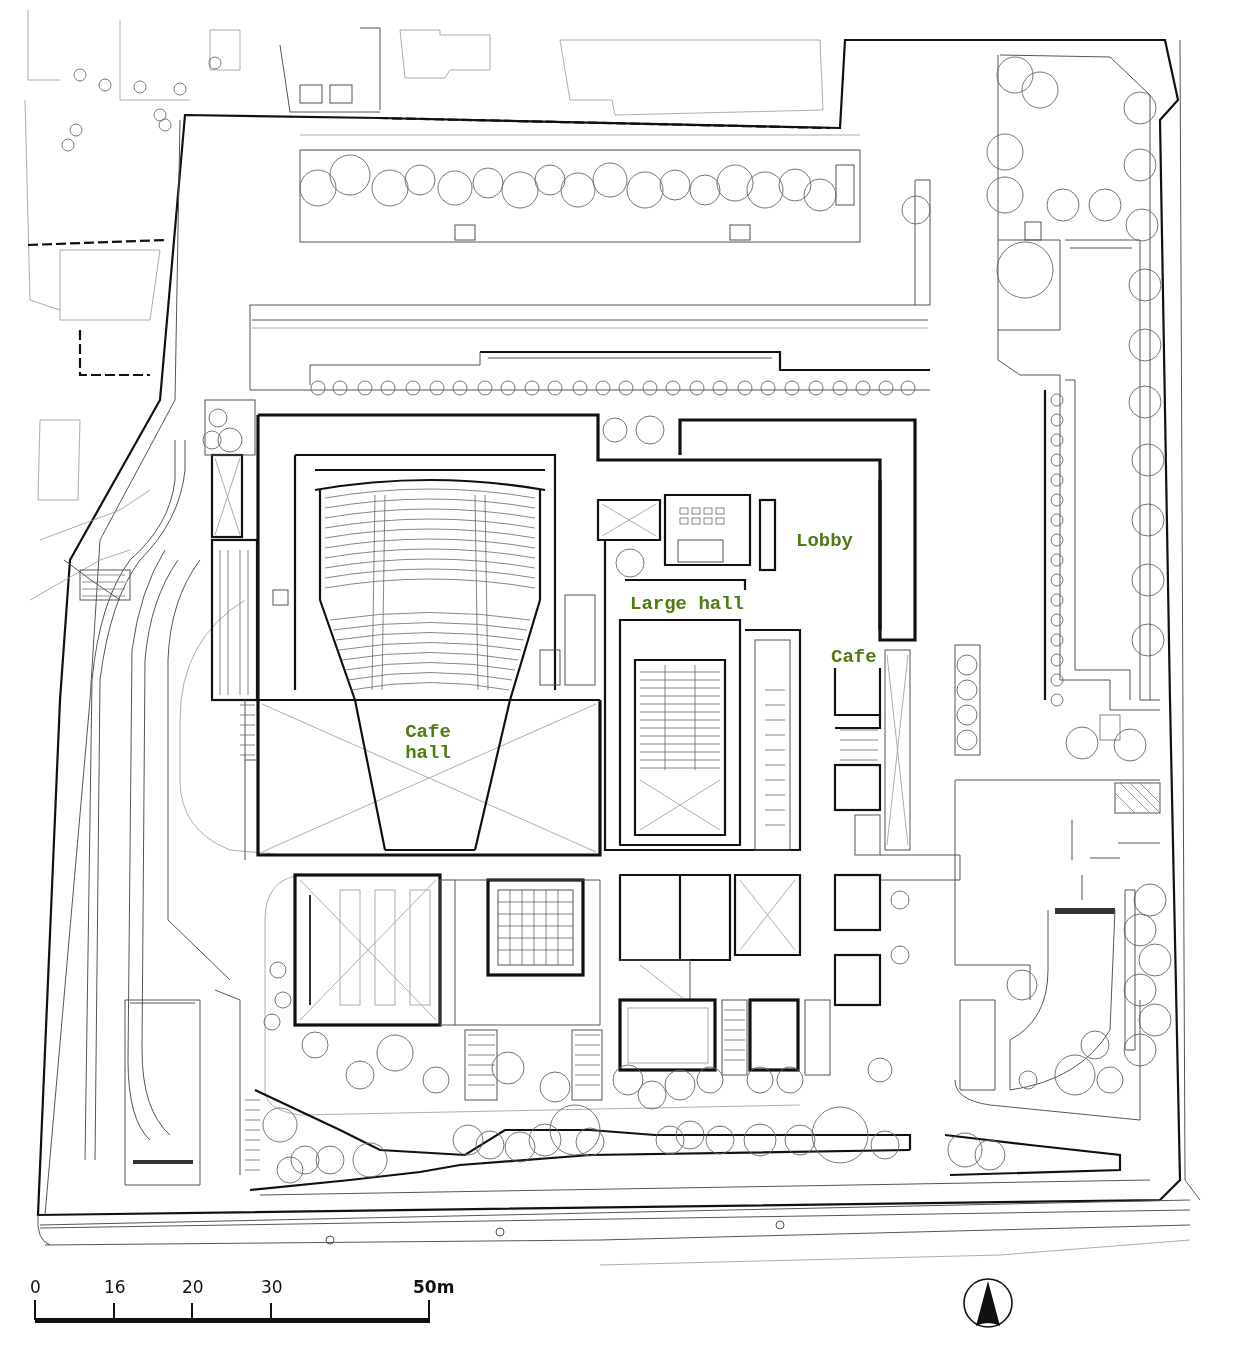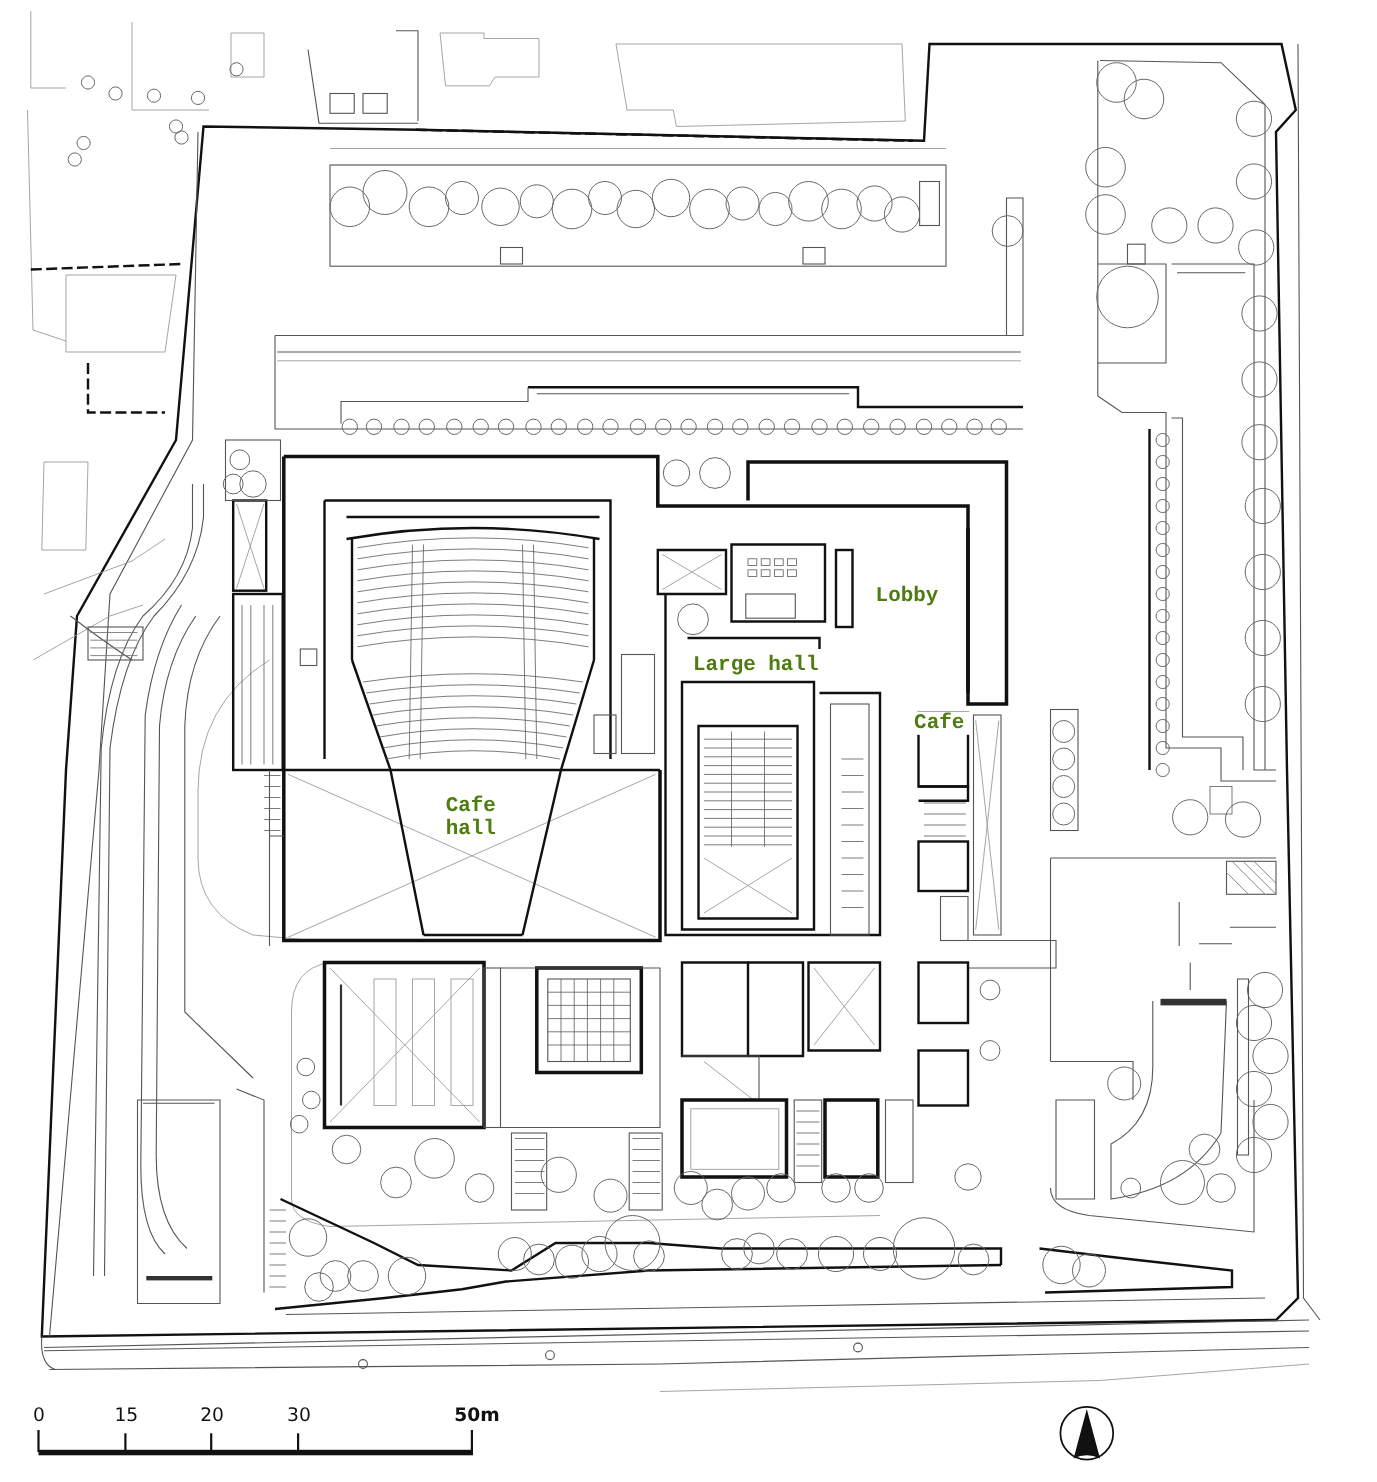--- a/index.html
+++ b/index.html
@@ -524,16 +524,16 @@
 
 <div class="label" style="left:388px; top:722px; width:80px;">
   <div>Cafe</div>
   <div>hall</div>
 </div>
 <div class="label" style="left:630px; top:594px; width:115px; text-align:left; background:#fff;">Large hall</div>
 <div class="label" style="left:796px; top:531px; width:70px; text-align:left;">Lobby</div>
 <div class="label" style="left:831px; top:622px; width:52px; text-align:left; background:#fff;margin-top:25px;">Cafe</div>
 
 <div class="scale-tick-label" style="left:30px; top:1277px;">0</div>
-<div class="scale-tick-label" style="left:104px; top:1277px;">15</div>
+<div class="scale-tick-label" style="left:104px; top:1277px;">16</div>
 <div class="scale-tick-label" style="left:182px; top:1277px;">20</div>
 <div class="scale-tick-label" style="left:261px; top:1277px;text-align:right;">30</div>
 <div class="scale-tick-label" style="left:413px; top:1277px;font-weight:bold;">50m</div>
 
 </body></html>

